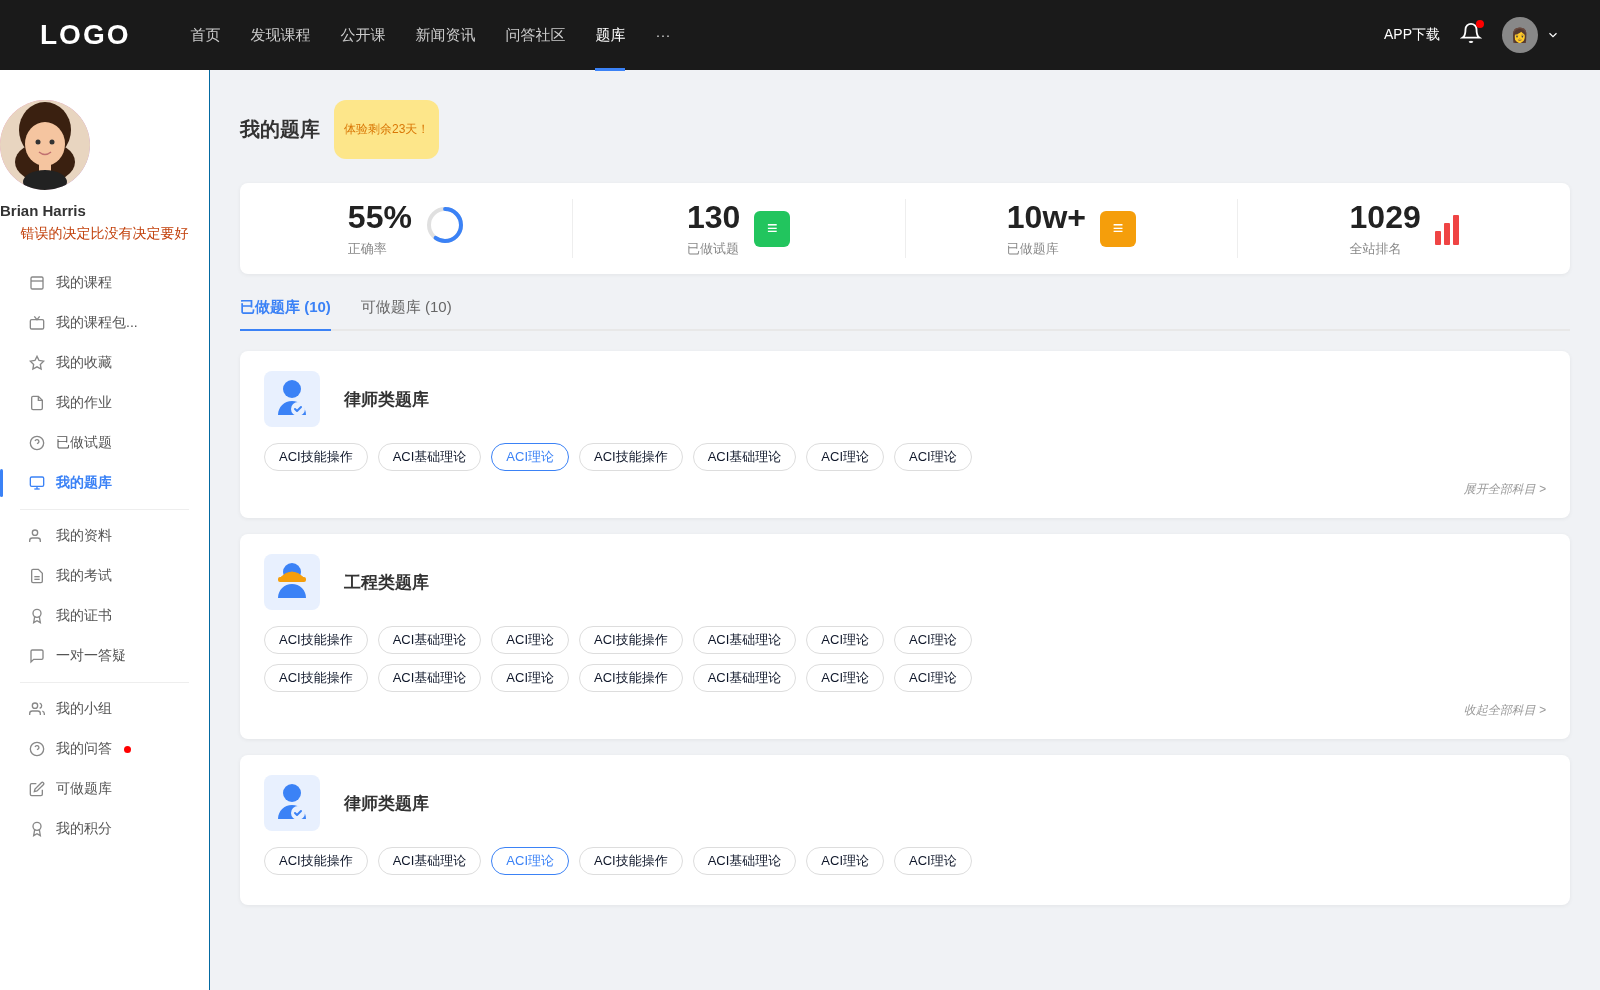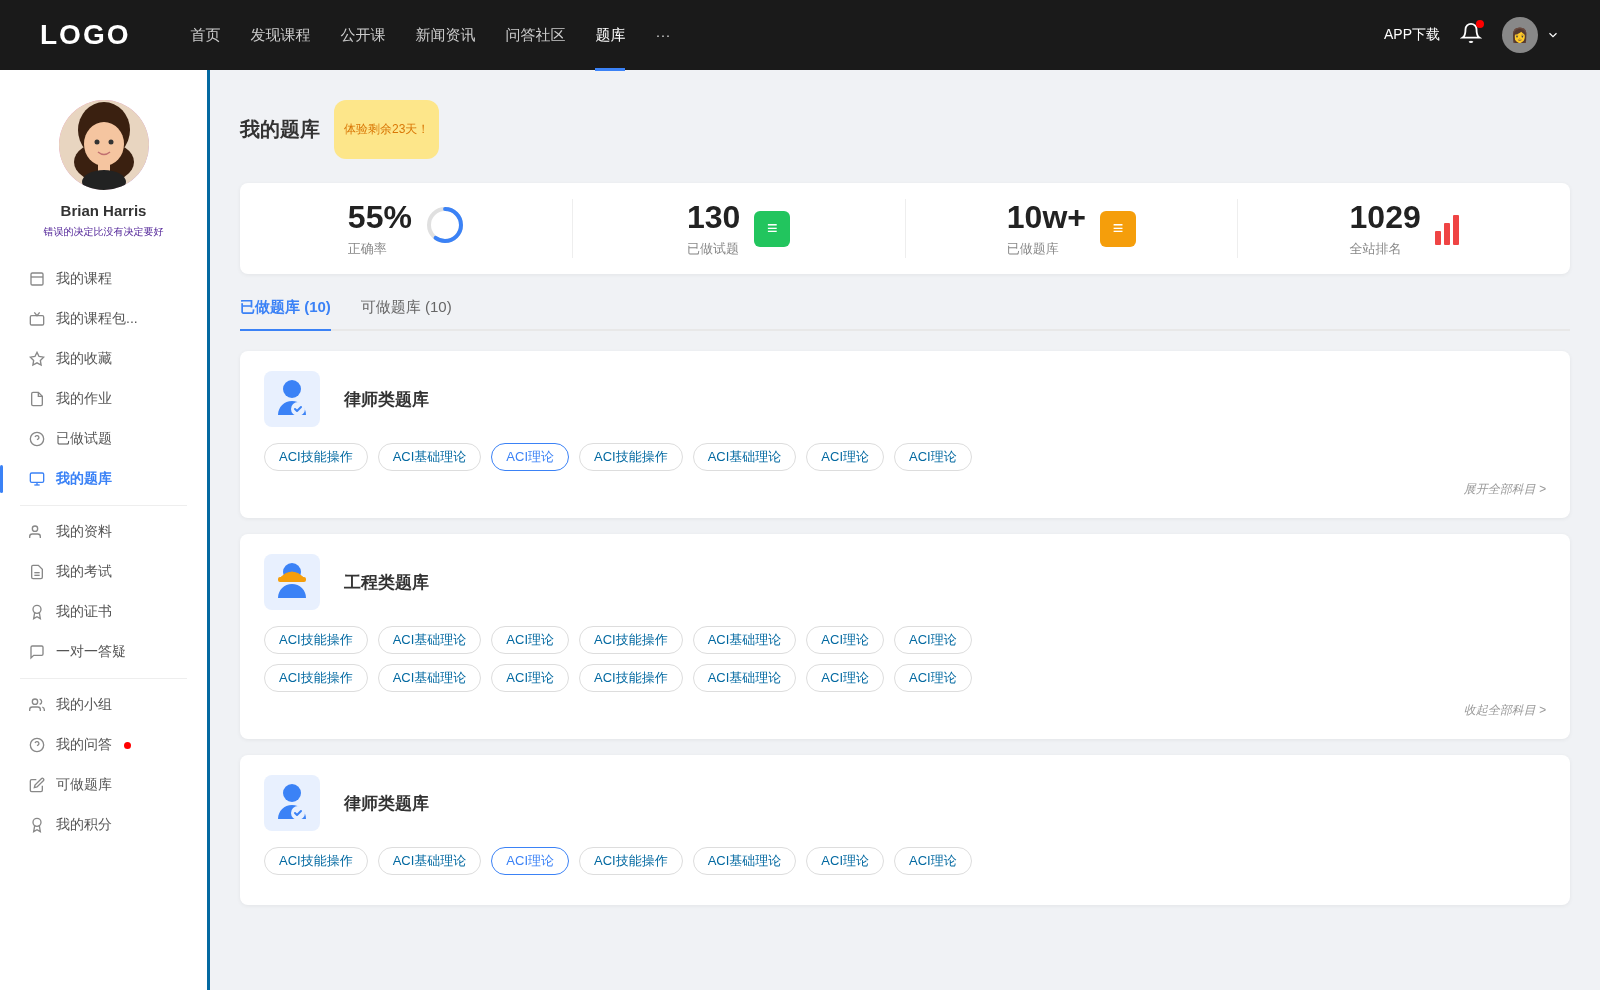--- a/index.html
+++ b/index.html
@@ -95,42 +95,41 @@
       width: 210px;
       background: white;
       min-height: 920px;
       padding: 30px 0 20px 0;
       position: fixed;
       left: 0;
       top: 70px;
       bottom: 0;
       display: flex;
       flex-direction: column;
-      align-items: center;
-      border-right: 3px solid #0369a1;
+      border-right: 1px solid #0369a1;
     }
     .sidebar-avatar {
       width: 90px; height: 90px;
       border-radius: 50%;
       background: linear-gradient(135deg, #f5a0b5, #c0a0d0);
       overflow: hidden;
       margin-bottom: 12px;
       display: flex; align-items: center; justify-content: center;
       font-size: 40px;
       color: #666;
     }
     .sidebar-name {
       font-size: 15px;
       font-weight: 600;
       color: #333;
       margin-bottom: 6px;
     }
     .sidebar-motto {
-      font-size: 10px;
-      color: #4c1d95;
+      font-size: 14px;
+      color: #c2410c;
       text-align: center;
       padding: 0 20px;
       margin-bottom: 20px;
     }
     .sidebar-nav {
       width: 100%;
     }
     .sidebar-nav-item {
       display: flex;
       align-items: center;
@@ -278,21 +277,21 @@
       color: #333;
     }
     .tags-row {
       display: flex;
       flex-wrap: wrap;
       gap: 10px;
       margin-bottom: 10px;
     }
     .tag {
       font-size: 13px;
-      color: #0369a1;
+      color: #0f172a;
       padding: 4px 14px;
       border: 1px solid #ddd;
       border-radius: 20px;
       cursor: pointer;
       background: white;
     }
     .tag.active-tag {
       border-color: #3b82f6;
       color: #3b82f6;
     }

